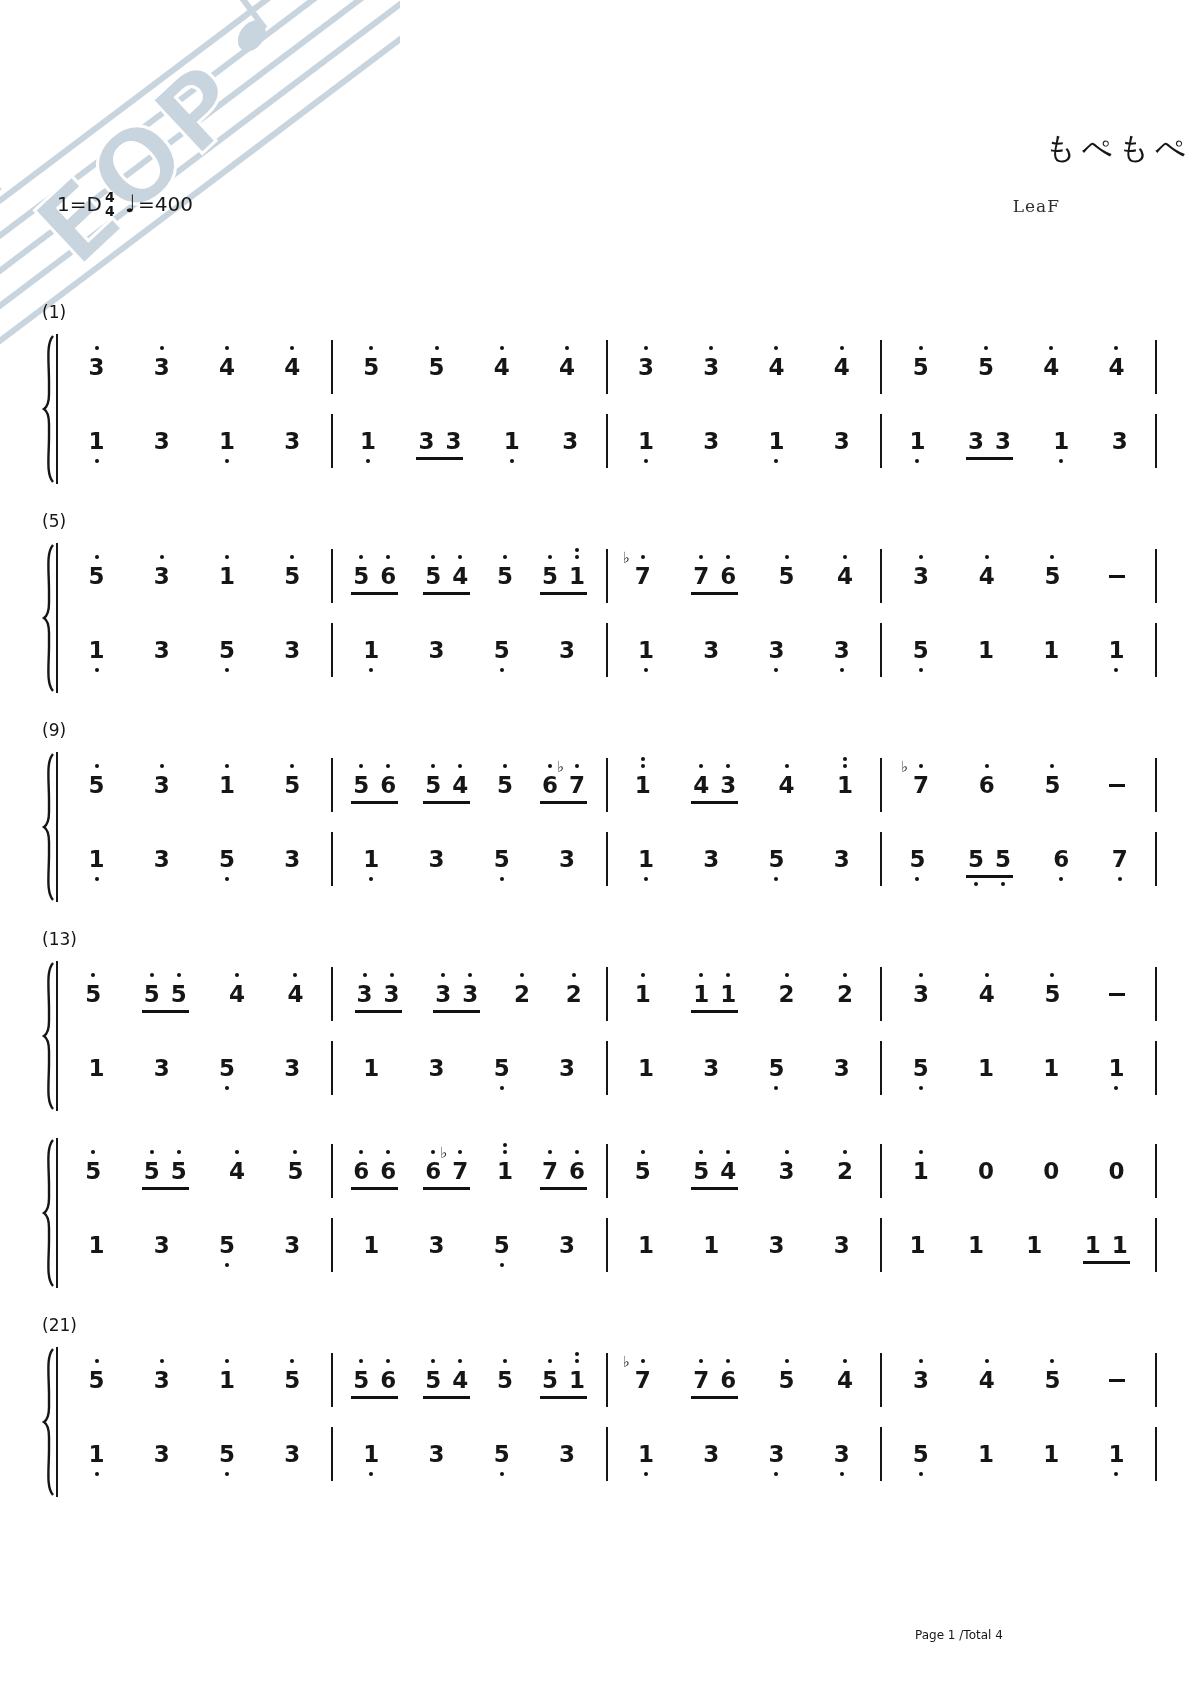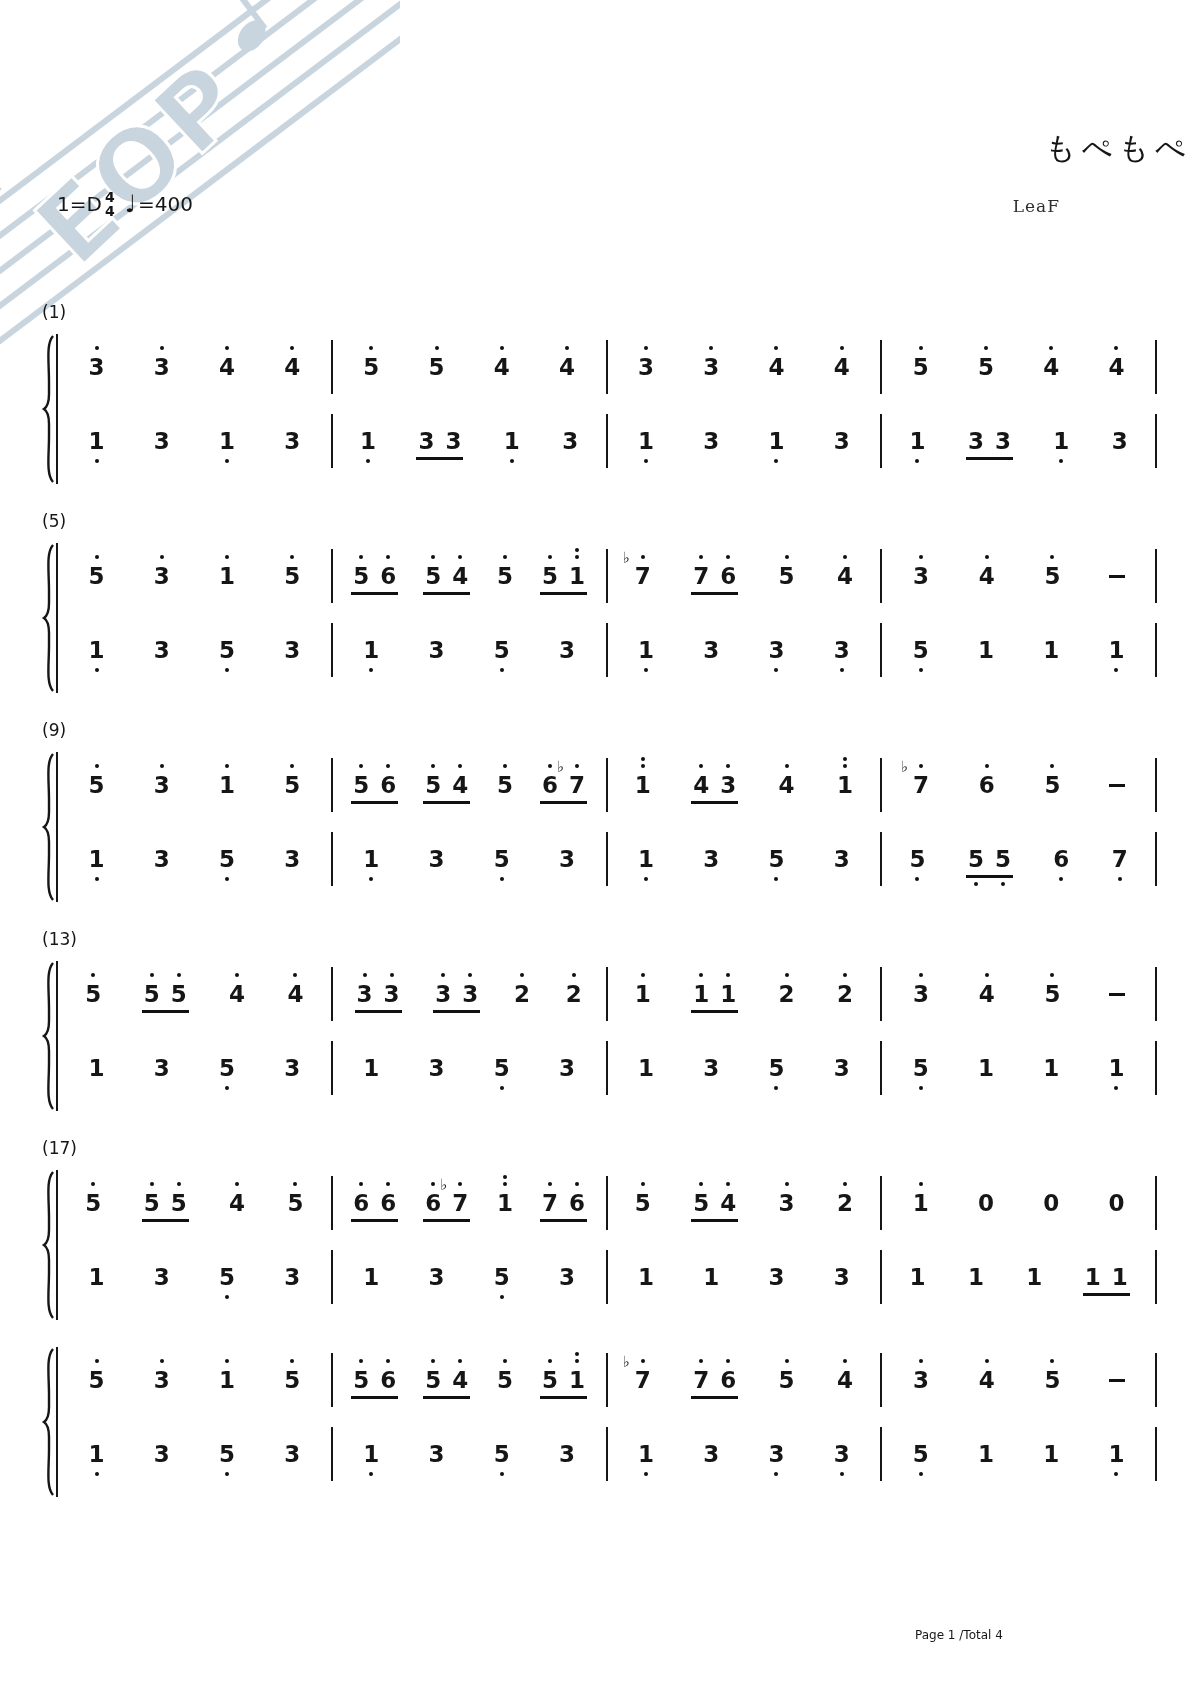--- a/index.html
+++ b/index.html
@@ -638,21 +638,20 @@
               <span class="beat">
                 <span class="note"><span class="digit">1</span><span class="dot db1"></span></span>
               </span>
             </div>
             <div class="bar"></div>
           </div>
         </div>
       </div>
     </section>
     <section class="system">
-      <div class="sys-label">(17)</div>
       <div class="sys-body">
         <svg class="brace" viewBox="0 0 16 150" preserveAspectRatio="none">
           <path d="M13,2 C6,10 9,28 9,48 L9,60 C9,68 7,73 4,75 C7,77 9,82 9,90 L9,102 C9,122 6,140 13,148" fill="none" stroke="#161616" stroke-width="2.4"></path>
         </svg>
         <div class="open-bar"></div>
         <div class="cols">
           <div class="staff-row">
             <div class="measure">
               <span class="beat">
                 <span class="note"><span class="digit">5</span><span class="dot da1"></span></span>
@@ -779,20 +778,21 @@
                 <span class="note"><span class="digit">1</span></span>
                 <span class="note"><span class="digit">1</span></span>
               </span>
             </div>
             <div class="bar"></div>
           </div>
         </div>
       </div>
     </section>
     <section class="system">
+      <div class="sys-label">(21)</div>
       <div class="sys-body">
         <svg class="brace" viewBox="0 0 16 150" preserveAspectRatio="none">
           <path d="M13,2 C6,10 9,28 9,48 L9,60 C9,68 7,73 4,75 C7,77 9,82 9,90 L9,102 C9,122 6,140 13,148" fill="none" stroke="#161616" stroke-width="2.4"></path>
         </svg>
         <div class="open-bar"></div>
         <div class="cols">
           <div class="staff-row">
             <div class="measure">
               <span class="beat">
                 <span class="note"><span class="digit">5</span><span class="dot da1"></span></span>

